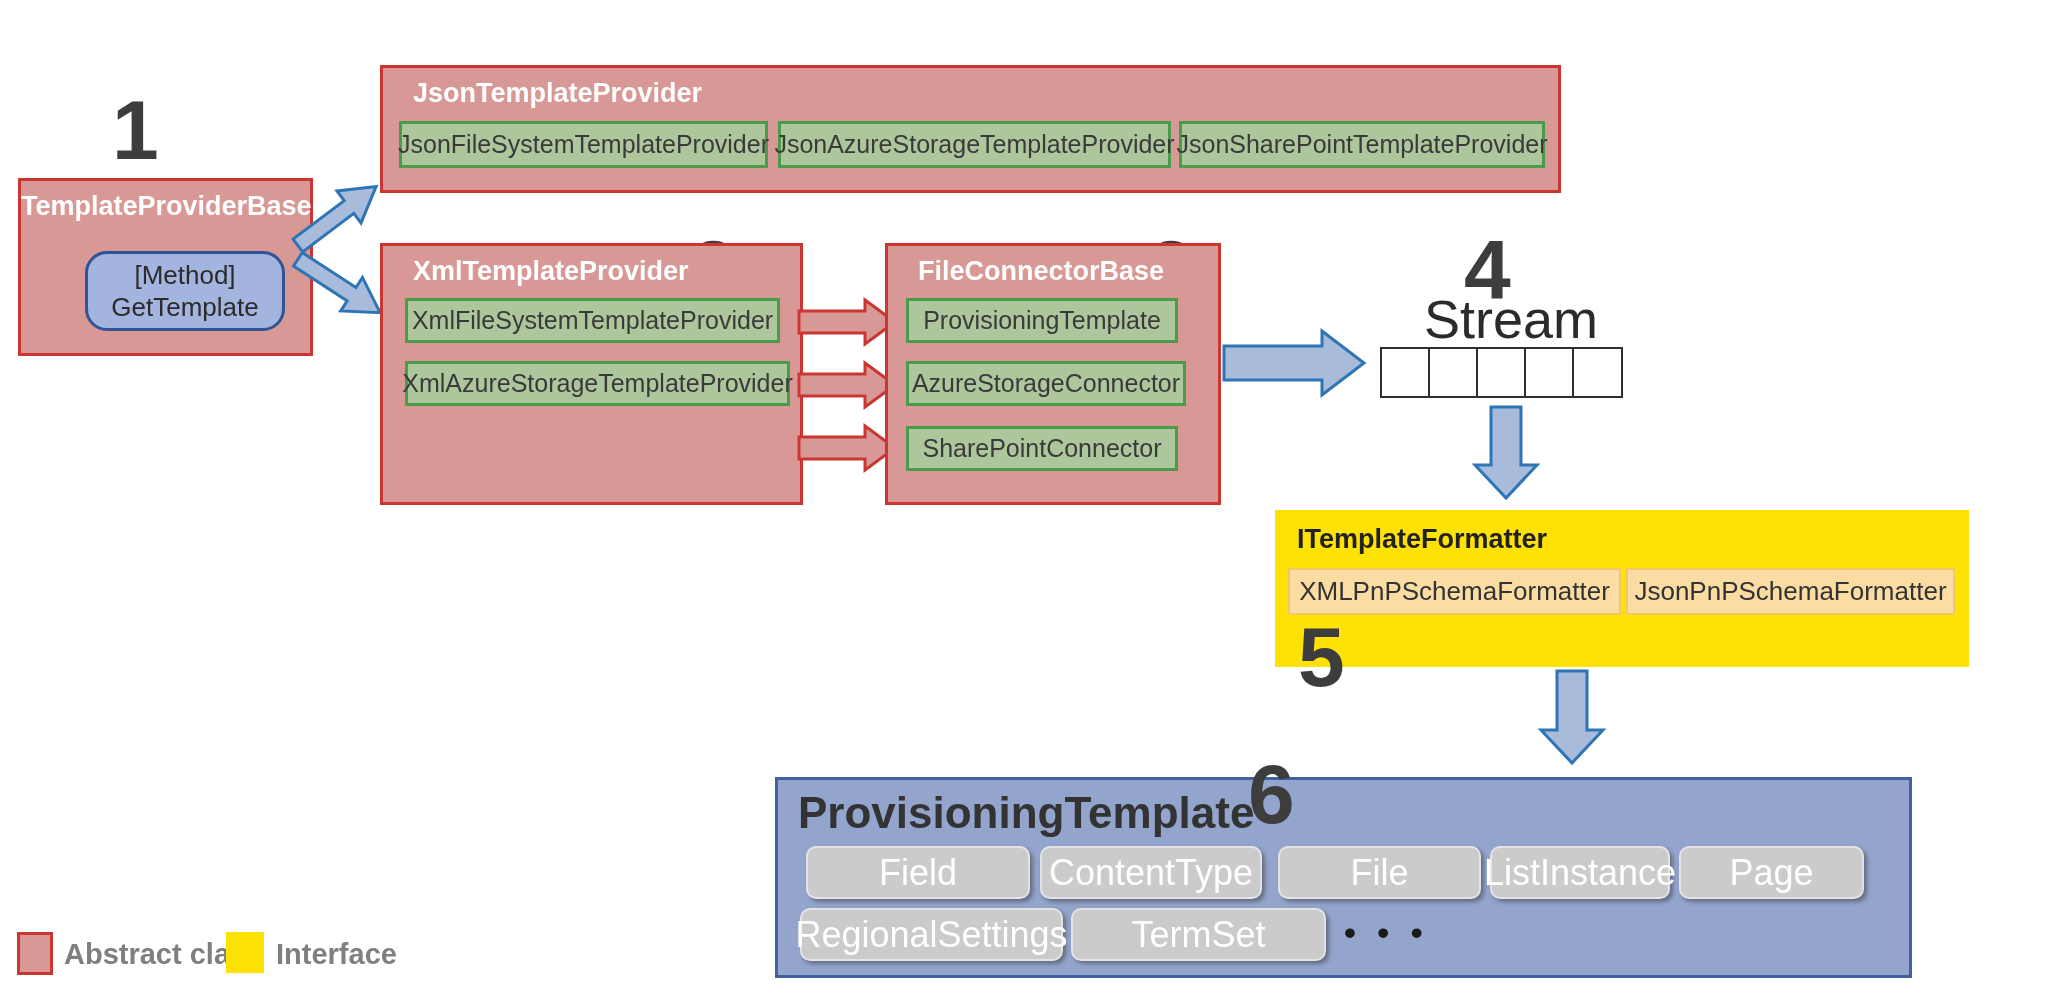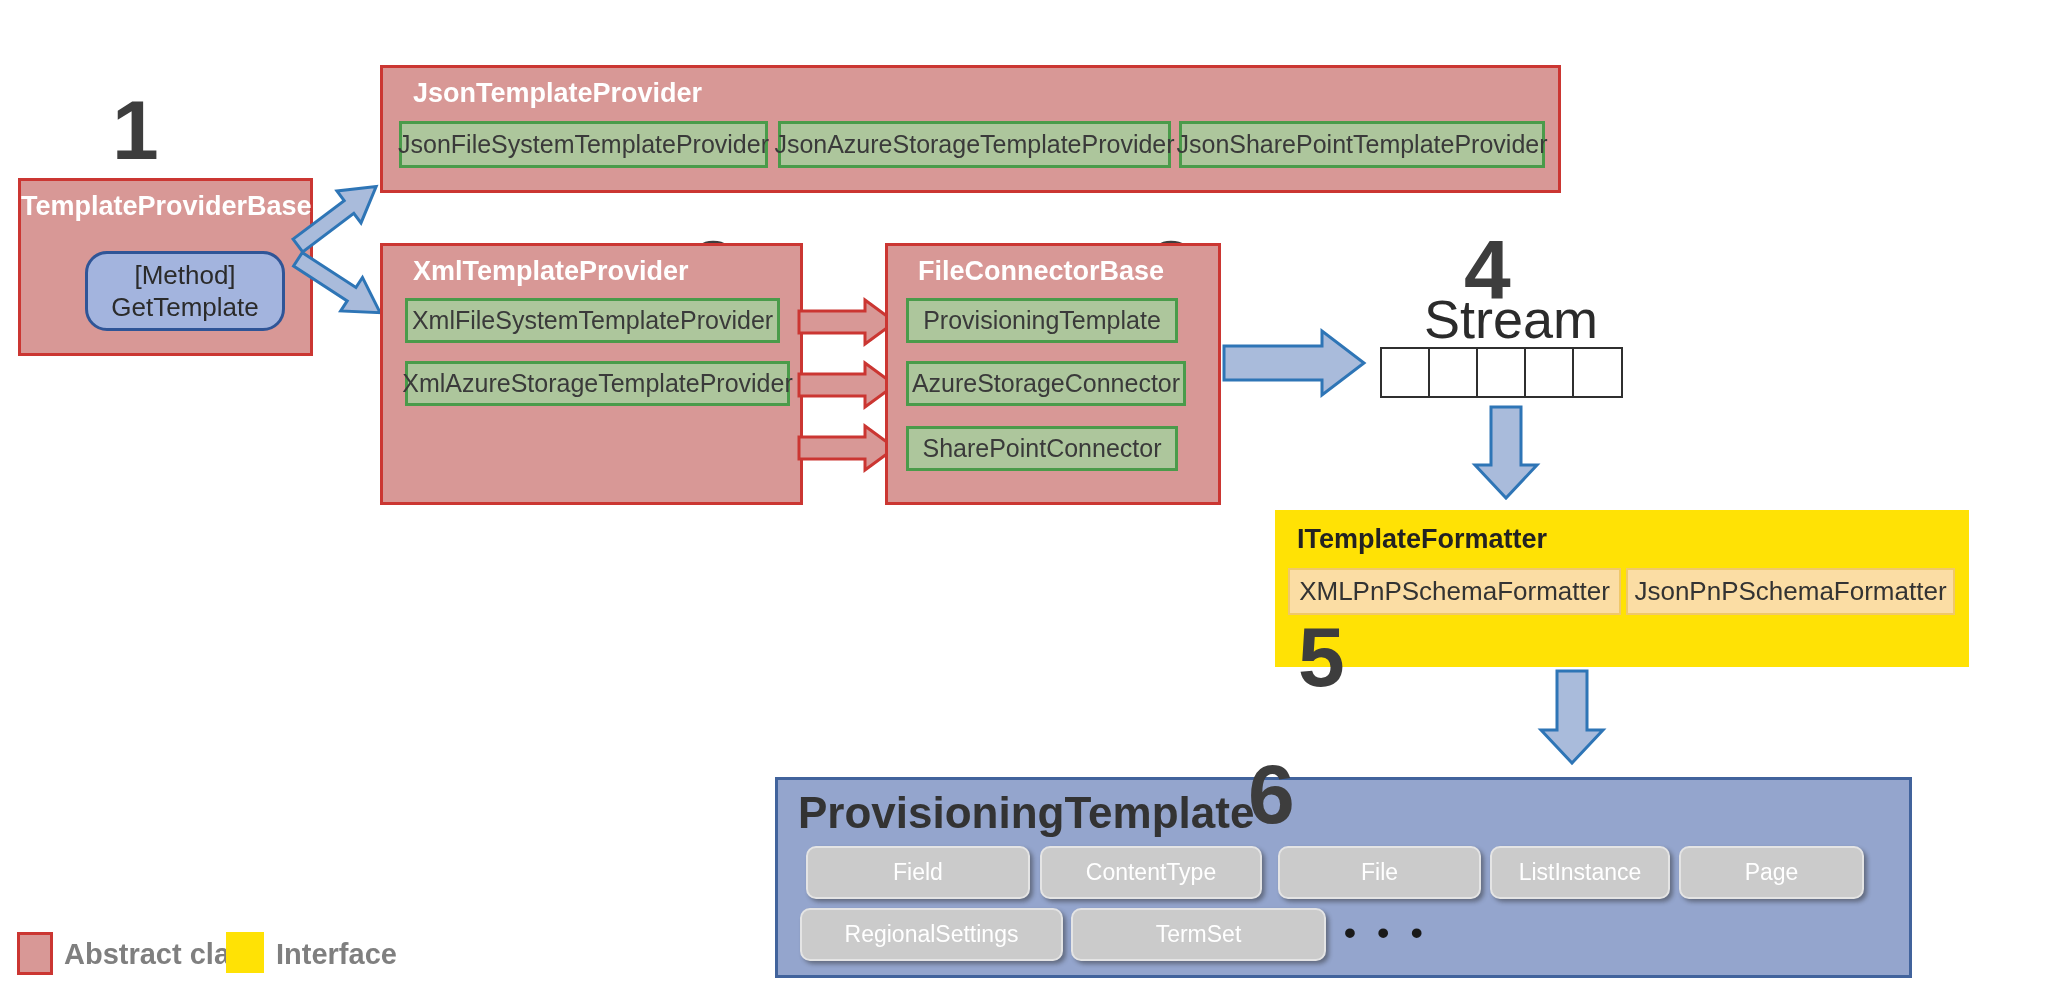--- a/index.html
+++ b/index.html
@@ -42,21 +42,21 @@
     color:#333;font-size:26px;display:flex;align-items:center;justify-content:center;white-space:nowrap;
   }
   
   .bluebox{
     position:absolute;background:#94a5cd;border:3px solid #41639c;box-sizing:border-box;
   }
   .bluebox .btitle{position:absolute;left:20px;top:8px;color:#333;font-weight:700;font-size:44px;white-space:nowrap;}
   .grayitem{
     position:absolute;background:#cbcbcb;border:2px solid #e4e4e4;border-radius:10px;
     box-shadow:3px 3px 4px rgba(40,40,40,.45);
-    color:#fff;font-size:23px;display:flex;align-items:center;justify-content:center;white-space:nowrap;
+    color:#fff;font-size:36px;display:flex;align-items:center;justify-content:center;white-space:nowrap;
   }
   .dots{position:absolute;color:#1a1a1a;font-size:34px;font-weight:700;letter-spacing:6px;}
   
   .streamlabel{position:absolute;color:#2b2b2b;font-size:54px;font-weight:400;line-height:1;white-space:nowrap;}
   .streamcells{position:absolute;display:flex;}
   .streamcells .cell{width:50.6px;height:51px;background:#fff;border:2.5px solid #2f2f2f;box-sizing:border-box;margin-left:-2.5px;}
   .streamcells .cell:first-child{margin-left:0;}
   
   .legendswatch{position:absolute;box-sizing:border-box;}
   .legendlabel{position:absolute;color:#7f7f7f;font-weight:700;font-size:29px;white-space:nowrap;}

